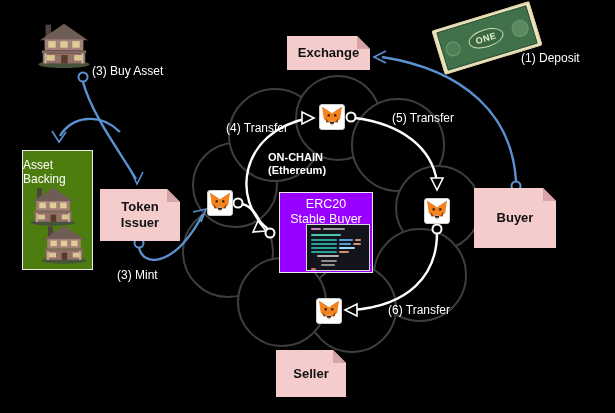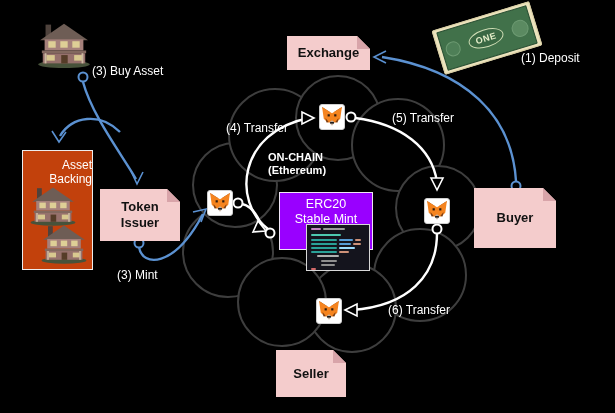--- a/index.html
+++ b/index.html
@@ -31,22 +31,22 @@
     background:var(--node-fill);
     clip-path:polygon(0 0,calc(100% - 13px) 0,100% 13px,100% 100%,0 100%);
     display:flex;flex-direction:column;align-items:center;justify-content:center;
     color:#111;font-weight:bold;font-size:13px;line-height:16px;text-align:center;
   }
   .plaque::after{
     content:"";position:absolute;top:0;right:0;width:13px;height:13px;
     background:linear-gradient(to bottom left,transparent 48%,var(--node-fold) 49%);
   }
   .outline-box{
-    background:#c2410c;border:1.6px solid #ededed;color:#fff;
-    font-size:12px;line-height:14px;text-align:right;
+    background:#4d7c0f;border:1.6px solid #ededed;color:#fff;
+    font-size:12px;line-height:14px;text-align:left;
   }
   .flow-label{position:absolute;z-index:3;color:#fff;font-size:12px;white-space:nowrap}
   .onchain{position:absolute;z-index:3;color:#fff;font-weight:bold;font-size:11px;
     line-height:13px;}
   .fox-box{
     width:26px;height:26px;background:#fff;border:1px solid #cfcfcf;border-radius:3px;
     display:flex;align-items:center;justify-content:center;z-index:3;
   }
   .erc20{
     background:var(--token-fill);border:1.6px solid #efe6f5;color:#fff;
@@ -200,23 +200,23 @@
   <div class="flow-label" style="left:117px;top:268px">(3) Mint</div>
   <div class="flow-label" style="left:226px;top:121px">(4) Transfer</div>
   <div class="flow-label" style="left:392px;top:111px">(5) Transfer</div>
   <div class="flow-label" style="left:388px;top:303px">(6) Transfer</div>
 
   <div class="onchain" style="left:268px;top:151px;width:92px">
     <div>ON-CHAIN</div>
     <div>(Ethereum)</div>
   </div>
 
-  <div class="abs erc20" style="left:279px;top:192px;width:94px;height:58px">
+  <div class="abs erc20" style="left:279px;top:192px;width:94px;height:81px">
     <div>ERC20</div>
-    <div>Stable Mint</div>
+    <div>Stable Buyer</div>
     <div class="code-shot">
       <div class="cl">
           <i style="width:10px;background:#c586c0"></i>
           <i style="width:22px;background:#9a9a9a"></i>
         </div>
       <div class="cl"></div>
       <div class="cl">
           <i style="width:30px;background:#4ec9b0"></i>
         </div>
       <div class="cl">

